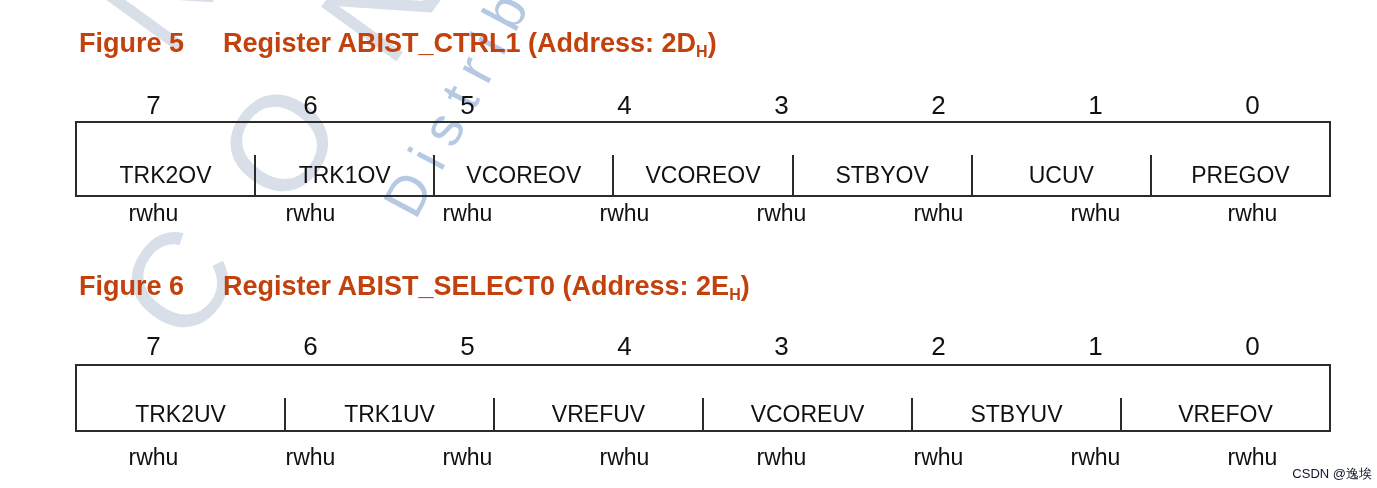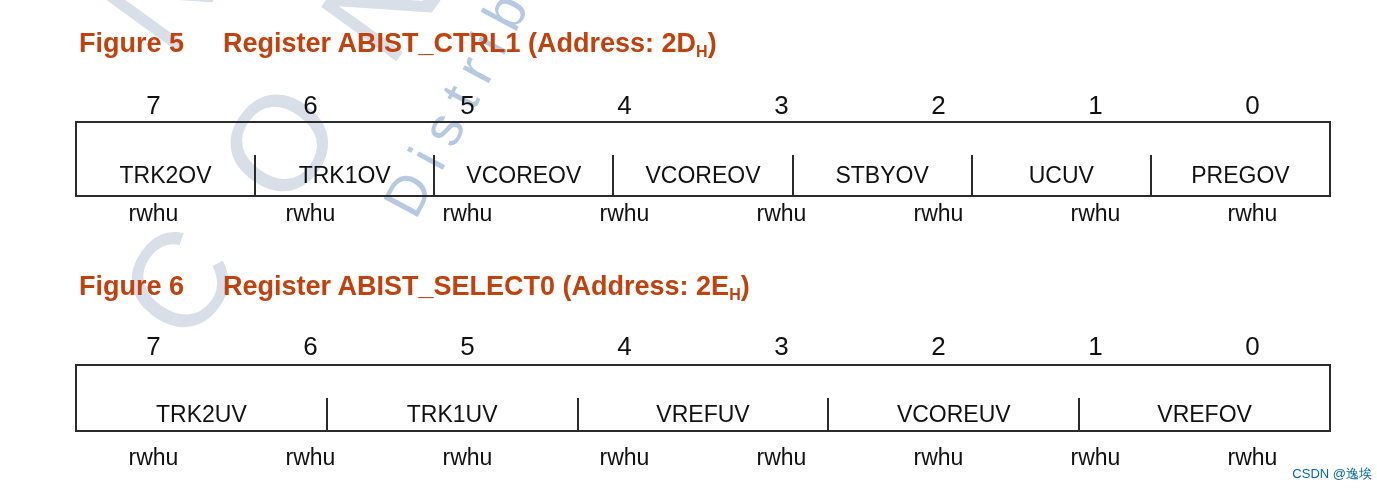--- a/index.html
+++ b/index.html
@@ -54,21 +54,21 @@
   }
   .reg-cell:last-child { border-right:none; }
 
   .access-row   { font-size:23px; line-height:23px; }
   .access-row-1 { top:202px; }
   .access-row-2 { top:446px; }
   .access { flex:1; text-align:center; }
 
   .credit {
     position:absolute; right:5px; bottom:5px; z-index:2;
-    font-size:13px; color:#0369a1;
+    font-size:13px; color:#0f172a;
   }
 </style>
 </head>
 <body>
 
 <div class="page">
 
   <span class="wm wm-big">CON</span>
   <span class="wm wm-big-partial">N</span>
   <span class="wm wm-small">Distribu</span>
@@ -124,20 +124,21 @@
       <div class="bit-num">2</div>
       <div class="bit-num">1</div>
       <div class="bit-num">0</div>
     </div>
 
     <div class="reg-table reg-table-2">
       <div class="reg-cell">TRK2UV</div>
       <div class="reg-cell">TRK1UV</div>
       <div class="reg-cell">VREFUV</div>
       <div class="reg-cell">VCOREUV</div>
+      <div class="reg-cell">STBYUV</div>
       <div class="reg-cell">VREFOV</div>
     </div>
 
     <div class="access-row access-row-2">
       <div class="access">rwhu</div>
       <div class="access">rwhu</div>
       <div class="access">rwhu</div>
       <div class="access">rwhu</div>
       <div class="access">rwhu</div>
       <div class="access">rwhu</div>

